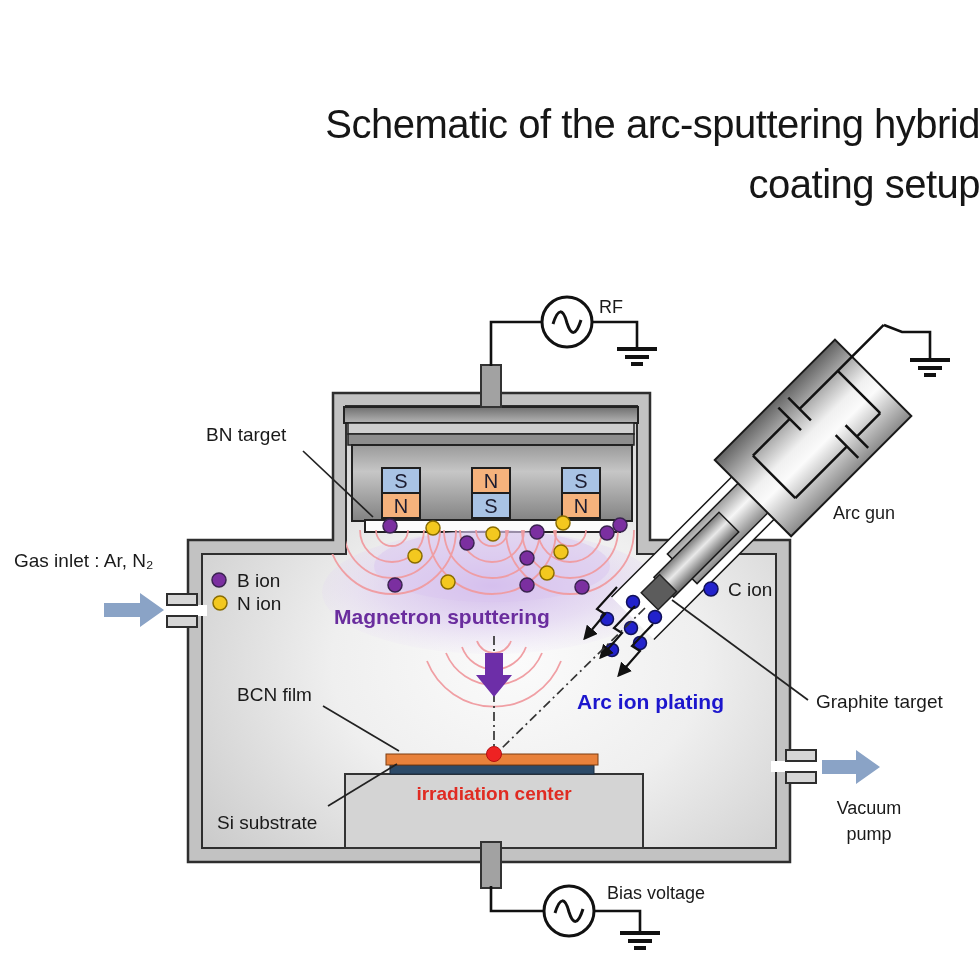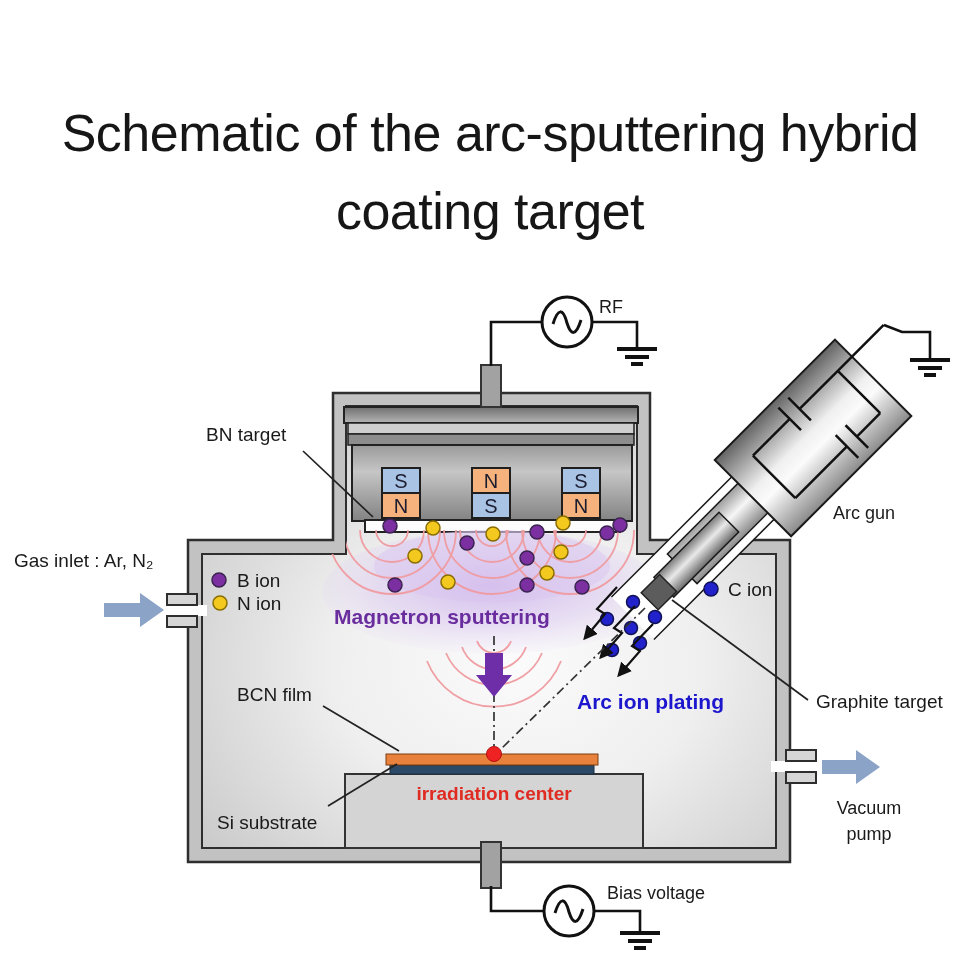--- a/index.html
+++ b/index.html
@@ -1,39 +1,39 @@
 <!DOCTYPE html>
 <html><head>
 <meta charset="utf-8">
 <style>
   html,body{margin:0;padding:0;background:#ffffff;}
   .canvas{position:relative;width:980px;height:980px;background:#fff;overflow:hidden;
           font-family:"Liberation Sans","DejaVu Sans",sans-serif;}
-  .title{position:absolute;top:94px;left:0;right:0;text-align:center;
-         font-size:52px;line-height:1.5;font-weight:500;color:#161616;letter-spacing:-0.5px;}
+  .title{position:absolute;top:94px;left:0;right:0;text-align:right;
+         font-size:40px;line-height:1.5;font-weight:500;color:#161616;letter-spacing:-0.5px;}
   svg text{font-family:"Liberation Sans","DejaVu Sans",sans-serif;}
   .lbl{font-size:18px;fill:#1a1a1a;}
   .lbl-lg{font-size:19px;fill:#1a1a1a;}
   .proc-purple{font-size:21px;font-weight:bold;fill:#6a2d9e;}
   .proc-blue{font-size:21px;font-weight:bold;fill:#1c16cd;}
   .proc-red{font-size:19px;font-weight:bold;fill:#e02b22;}
   .magletter{font-size:20px;fill:#1c1c30;text-anchor:middle;}
   .wire{stroke:#111;stroke-width:2.6;fill:none;}
   .leader{stroke:#222;stroke-width:1.7;fill:none;}
   .dashdot{stroke:#333;stroke-width:1.7;fill:none;stroke-dasharray:9 4 2 4;}
   .arcwave{stroke:#f09ba0;stroke-width:1.8;fill:none;opacity:.95;}
 </style>
 </head>
 <body>
 
 <div class="canvas">
 
   <div class="title">
     <div>Schematic of the arc-sputtering hybrid</div>
-    <div>coating target</div>
+    <div>coating setup</div>
   </div>
 
   <svg width="980" height="980" viewBox="0 0 980 980" style="position:absolute;top:0;left:0;">
     <defs>
       <radialGradient id="gradCavity" cx="55%" cy="58%" r="72%">
         <stop offset="0%" stop-color="#fbfbfb"></stop>
         <stop offset="45%" stop-color="#efefef"></stop>
         <stop offset="100%" stop-color="#c7c7c7"></stop>
       </radialGradient>
       <linearGradient id="gradHousing" x1="0" y1="0" x2="0" y2="1">

